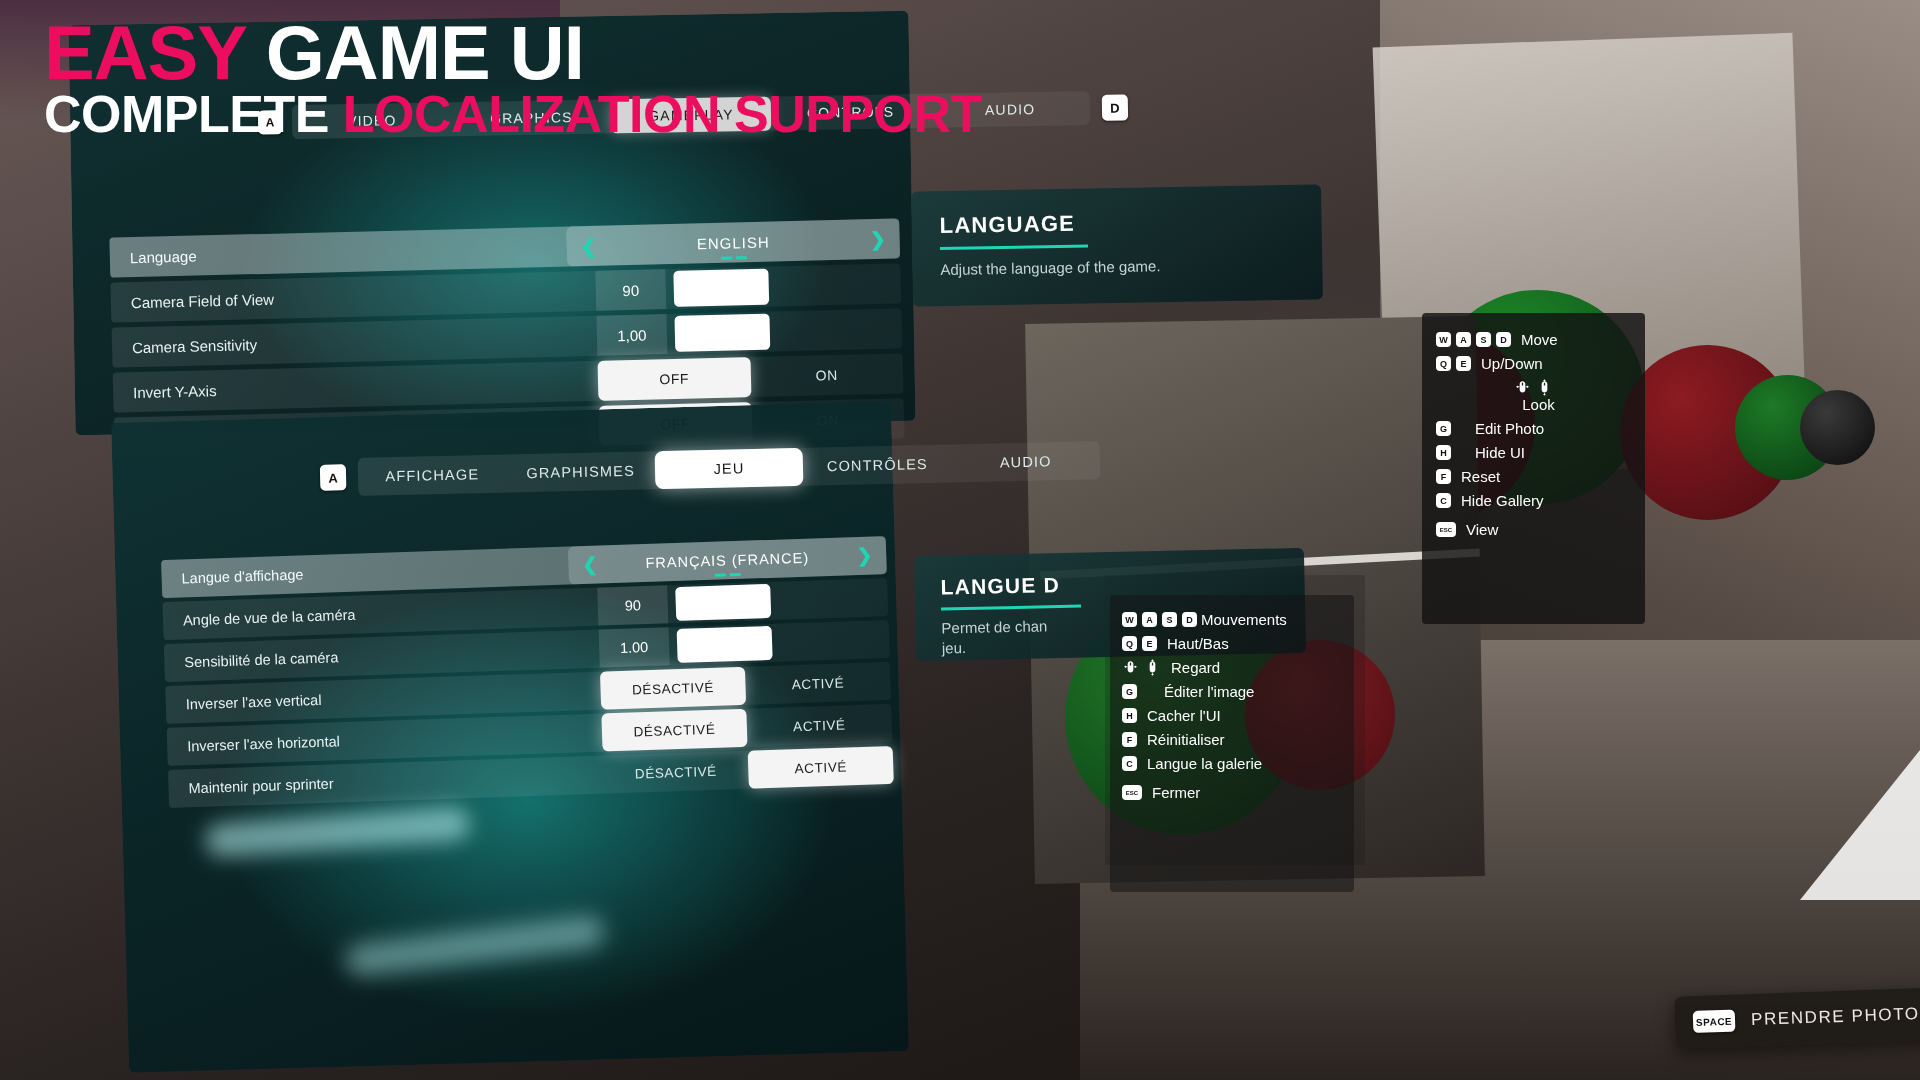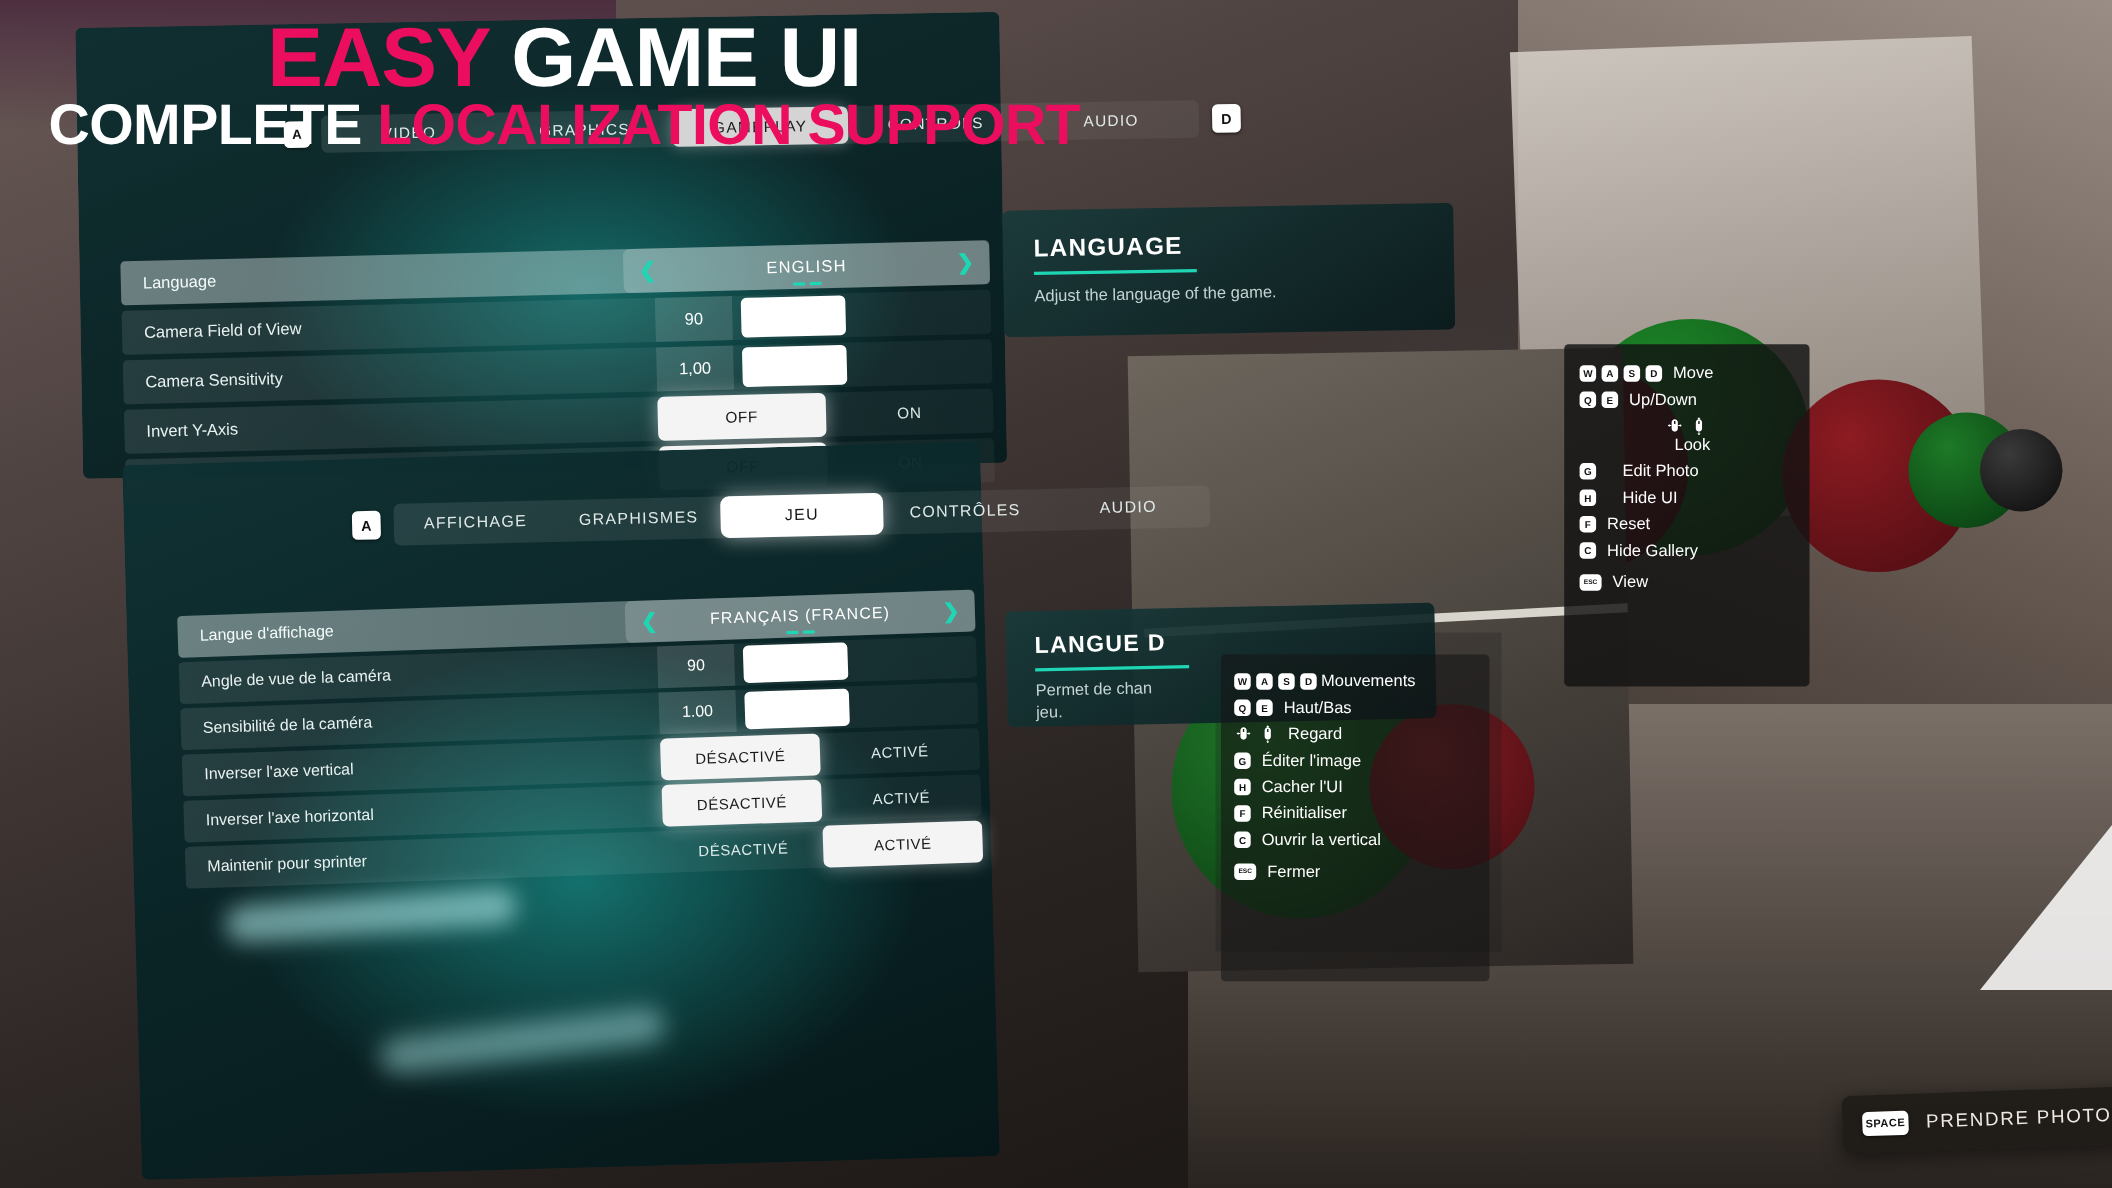--- a/index.html
+++ b/index.html
@@ -86,21 +86,21 @@
   .hud .kc{background:#fff;color:#111;border-radius:4px;display:inline-flex;
     align-items:center;justify-content:center;font-weight:bold;}
   .hud .txt{color:#ffffff;white-space:nowrap;}
 
   .photo-btn{position:absolute;display:flex;align-items:center;gap:16px;
     background:rgba(30,26,22,.88);border-radius:8px;transform:rotate(-2deg);
     box-shadow:0 6px 18px rgba(0,0,0,.5);}
   .photo-btn .txt{color:#efe9e2;letter-spacing:1.6px;}
 
   
-  .promo{position:absolute;left:44px;top:18px;pointer-events:none;text-align:center;}
+  .promo{position:absolute;left:44px;top:18px;pointer-events:none;}
   .promo .l1{font-size:76px;font-weight:bold;letter-spacing:-1px;line-height:.92;
     font-family:"Liberation Sans",sans-serif;}
   .promo .l2{font-size:52px;font-weight:bold;letter-spacing:-.5px;line-height:1;}
   .pink{color:#ec0e5e;}
   .white{color:#ffffff;}
 </style>
 </head>
 <body>
 
 <div id="stage">
@@ -371,39 +371,39 @@
             <path fill="#ffffff" d="M12 3c-2.2 0-4 1.8-4 4v8c0 2.2 1.8 4 4 4s4-1.8 4-4V7c0-2.2-1.8-4-4-4zm-.9 2.4h1.8v3.6h-1.8z"></path>
             <path fill="#ffffff" d="M12 0.5l2 2.3h-1.4v1.6h-1.2V2.8H10zM12 23.5l2-2.3h-1.4v-1.6h-1.2v1.6H10z"></path>
           </svg>
         </span>
         <span class="txt" style="font-size: 15px; margin-left: 10px;">Regard</span>
       </div>
       <div class="line" style="margin-bottom: 7px;">
         <span class="keys">
           <span class="kc" style="width: 15px; height: 15px; font-size: 9px;">G</span>
         </span>
-        <span class="txt" style="font-size: 15px; margin-left: 10px;">Éditer l'image</span>
+        <span class="txt" style="font-size: 15px; margin-left: 27px;">Éditer l'image</span>
       </div>
       <div class="line" style="margin-bottom: 7px;">
         <span class="keys">
           <span class="kc" style="width: 15px; height: 15px; font-size: 9px;">H</span>
         </span>
         <span class="txt" style="font-size: 15px; margin-left: 10px;">Cacher l'UI</span>
       </div>
       <div class="line" style="margin-bottom: 7px;">
         <span class="keys">
           <span class="kc" style="width: 15px; height: 15px; font-size: 9px;">F</span>
         </span>
         <span class="txt" style="font-size: 15px; margin-left: 10px;">Réinitialiser</span>
       </div>
       <div class="line" style="margin-bottom: 7px;">
         <span class="keys">
           <span class="kc" style="width: 15px; height: 15px; font-size: 9px;">C</span>
         </span>
-        <span class="txt" style="font-size: 15px; margin-left: 10px;">Ouvrir la vertical</span>
+        <span class="txt" style="font-size: 15px; margin-left: 10px;">Langue la galerie</span>
       </div>
       <div class="line" style="margin-top: 12px;">
         <span class="kc" style="width: 20px; height: 15px; font-size: 6px;">ESC</span>
         <span class="txt" style="font-size: 15px; margin-left: 10px;">Fermer</span>
       </div>
     </div>
 
   <div class="photo-btn" style="left:1675px;top:992px;width:230px;height:52px;padding:0 18px;">
     <span class="keycap" style="width:42px;height:22px;font-size:10px;letter-spacing:.5px;">SPACE</span>
     <span class="txt" style="font-size:17px;">PRENDRE PHOTO</span>

